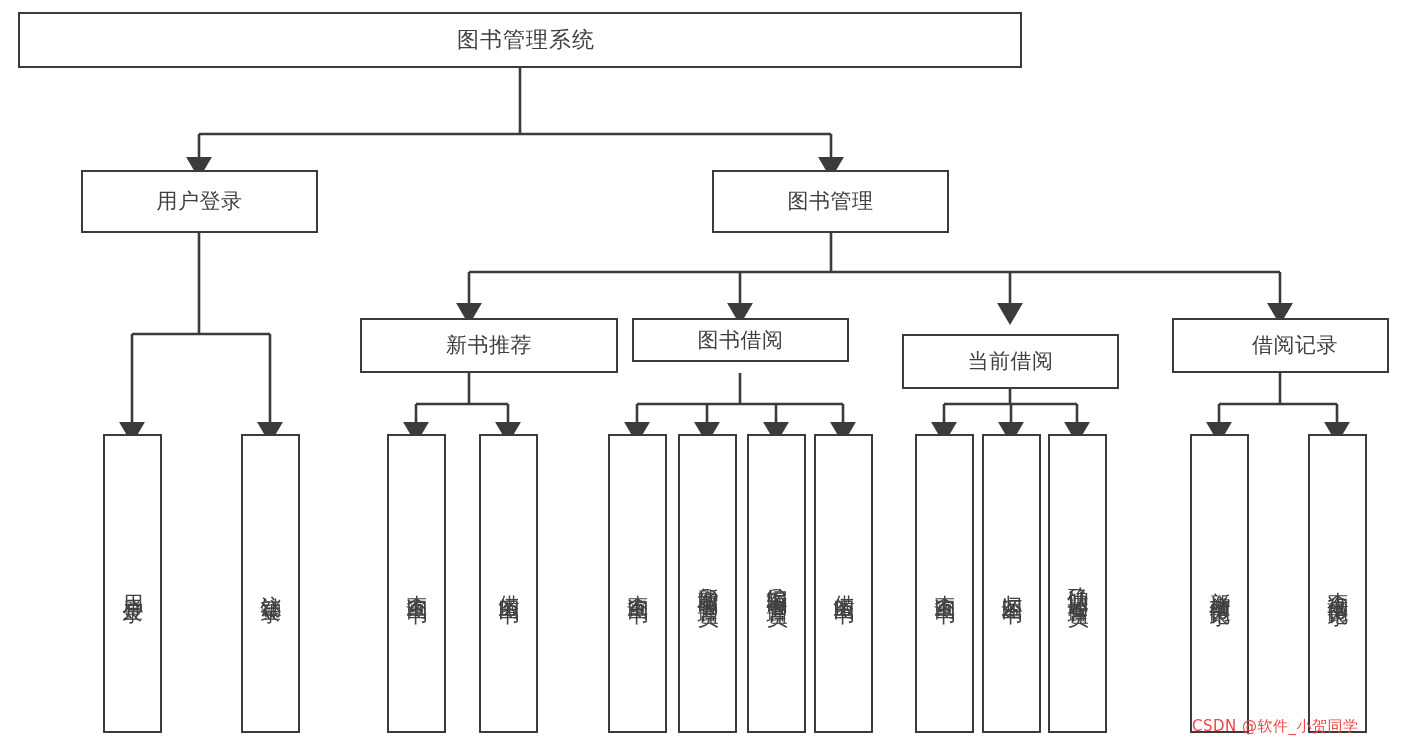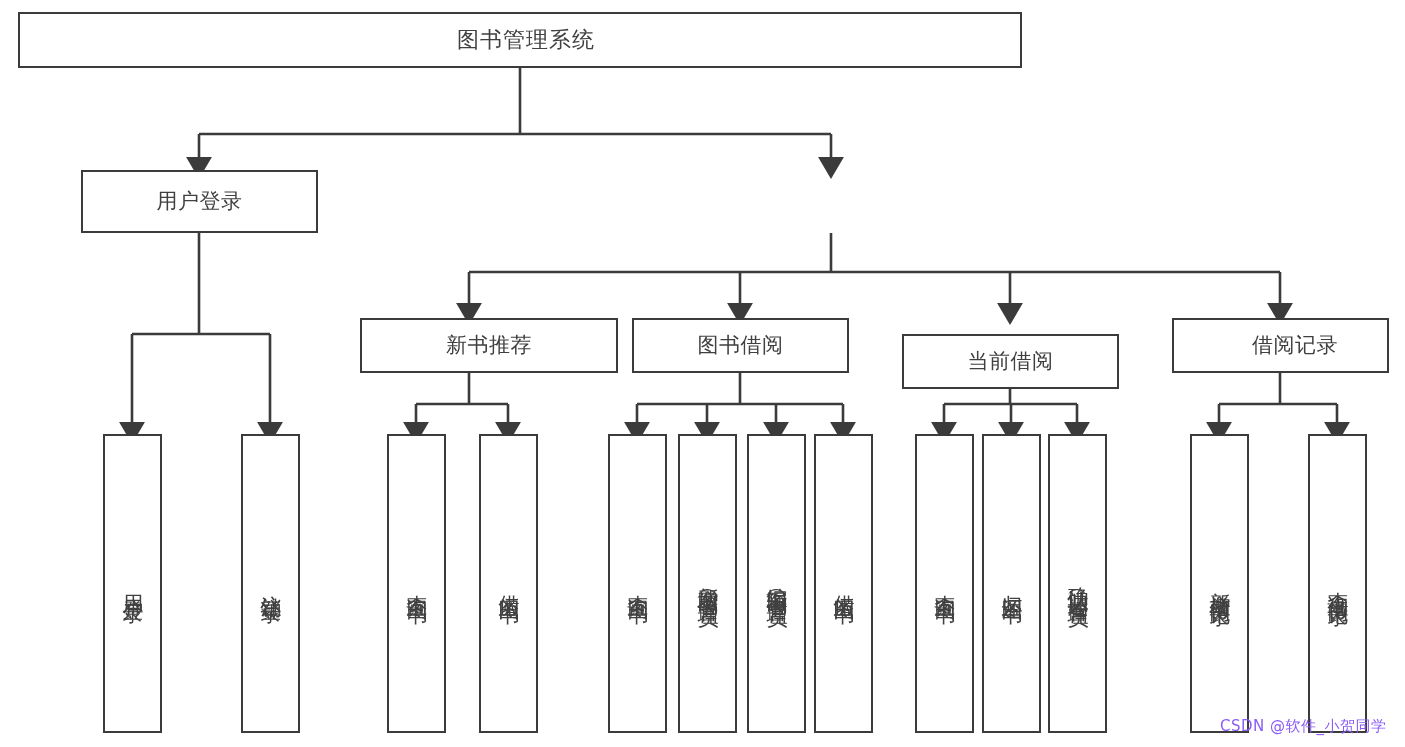--- a/index.html
+++ b/index.html
@@ -60,25 +60,24 @@
     writing-mode: vertical-rl;
     text-orientation: upright;
     font-size: 21px;
     letter-spacing: 3px;
     white-space: nowrap;
     line-height: 1;
   }
   .watermark {
     position: absolute;
     font-size: 15px;
-    color: #8b5cf6;
+    color: #ef4444;
     white-space: nowrap;
     letter-spacing: 0.5px;
     user-select: none;
-    padding-left: 28px;
   }
 </style>
 </head>
 <body>
 
 <div id="canvas">
 
   <svg class="wires" viewBox="0 0 1405 747" xmlns="http://www.w3.org/2000/svg">
     <defs>
       <marker id="arrow" markerWidth="10" markerHeight="12" refX="1.2" refY="5" orient="auto" markerUnits="strokeWidth">
@@ -129,25 +128,28 @@
     </g>
   </svg>
 
   <div class="node h root" style="left:18px; top:12px; width:1004px; height:56px;padding-left:12px;">
     <span class="lbl">图书管理系统</span>
   </div>
 
   <div class="node h" style="left:81px; top:170px; width:237px; height:63px;">
     <span class="lbl">用户登录</span>
   </div>
+  <div class="node h" style="left:712px; top:170px; width:237px; height:63px;">
+    <span class="lbl">图书管理</span>
+  </div>
 
   <div class="node h" style="left:360px; top:318px; width:258px; height:55px;">
     <span class="lbl">新书推荐</span>
   </div>
-  <div class="node h" style="left:632px; top:318px; width:217px; height:55px;">
+  <div class="node h" style="left:632px; top:318px; width:217px; height:44px;">
     <span class="lbl">图书借阅</span>
   </div>
   <div class="node h" style="left:902px; top:334px; width:217px; height:55px;">
     <span class="lbl">当前借阅</span>
   </div>
   <div class="node h" style="left:1172px; top:318px; width:217px; height:55px;padding-left:29px;">
     <span class="lbl">借阅记录</span>
   </div>
 
   <div class="node v" style="left:103px; top:434px; width:59px; height:299px;">

